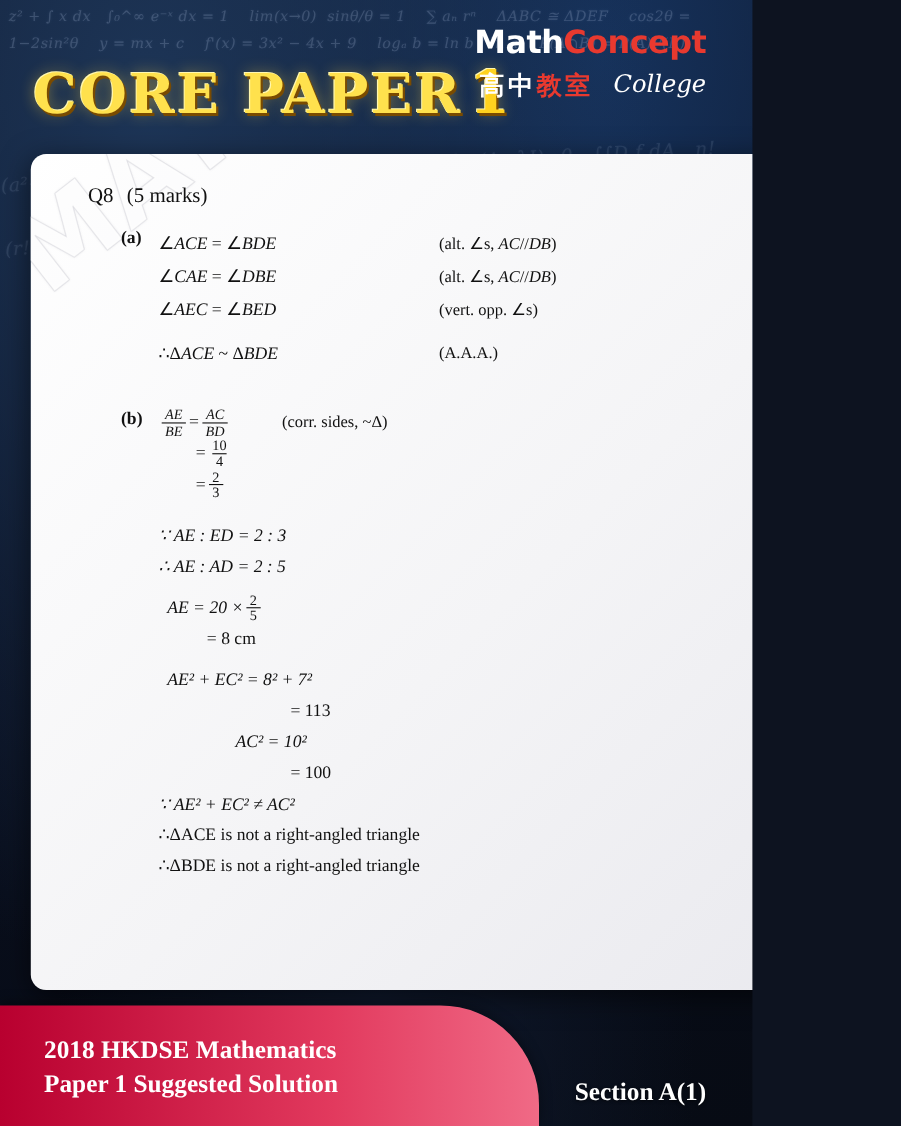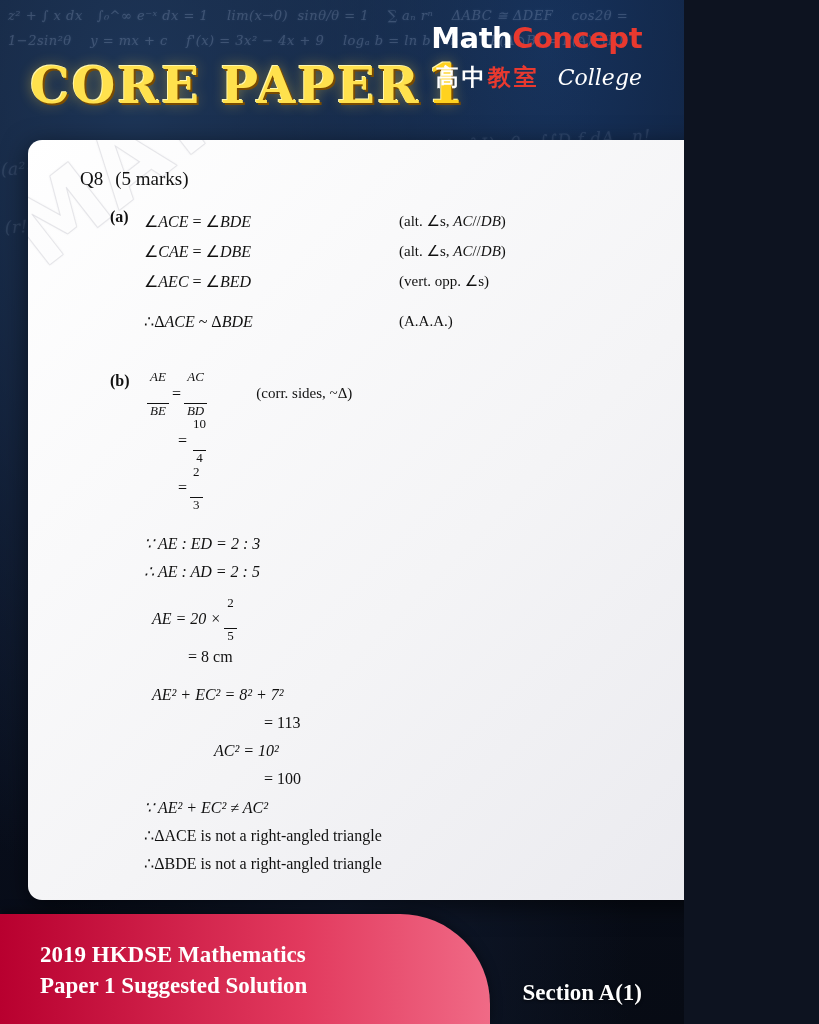--- a/index.html
+++ b/index.html
@@ -199,21 +199,21 @@
   .frac {
     display: inline-flex;
     flex-direction: column;
     align-items: center;
     vertical-align: middle;
     margin: 0 3px;
     line-height: 1.05;
     font-size: 13px;
   }
   .frac .num-part { padding: 0 3px; }
-  .frac .den-part { padding: 0 3px; border-top: 1px solid #111; margin-top: 19px; }
+  .frac .den-part { padding: 0 3px; border-top: 1px solid #111; }
 
   .blk-b { margin-top: 34px; }
   .gap-s { height: 10px; }
   .gap-m { height: 18px; }
 
   
   .footer {
     position: absolute;
     left: 0;
     bottom: 0;
@@ -378,19 +378,19 @@
 
         </div>
       </div>
 
     </div>
   </div>
 
   <div class="footer">
     <div class="footer-banner"></div>
     <div class="footer-text">
-      <div>2019 HKDSE Mathematics</div>
+      <div>2018 HKDSE Mathematics</div>
       <div>Paper 1 Suggested Solution</div>
     </div>
     <div class="section-label">Section A(1)</div>
   </div>
 
 </div>
 
 </body></html>

